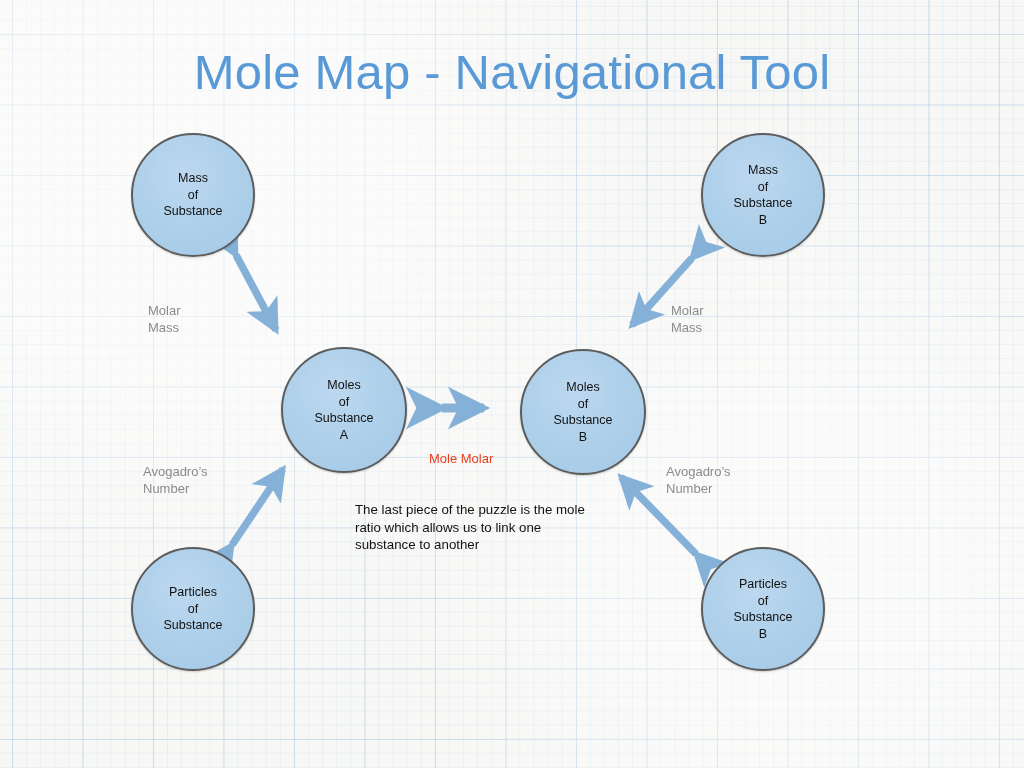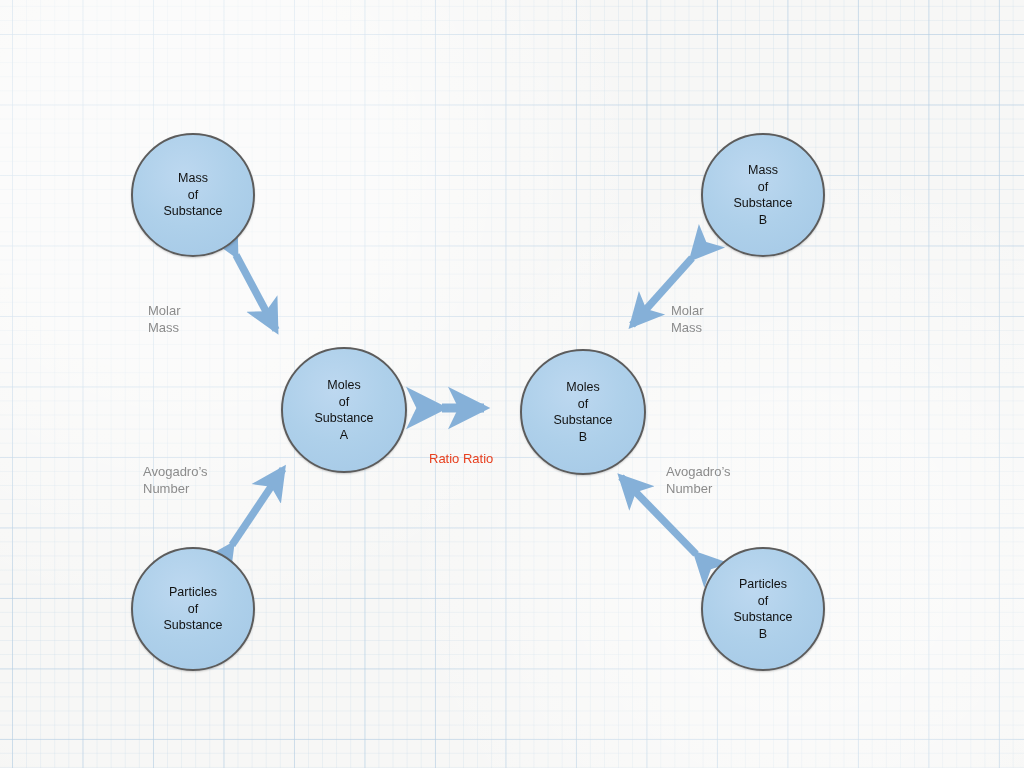--- a/index.html
+++ b/index.html
@@ -66,20 +66,21 @@
   svg.arrows{position:absolute;inset:0;width:1024px;height:768px;}
 </style>
 </head>
 <body>
 
 <div id="stage">
 
   <div id="grid"></div>
   <div id="paper"></div>
 
+  <div id="title">Mole Map - Navigational Tool</div>
 
   <svg class="arrows" viewBox="0 0 1024 768" xmlns="http://www.w3.org/2000/svg">
     <defs>
       <marker id="ah" markerWidth="5.2" markerHeight="5.2" refX="4.0" refY="2.6" orient="auto" markerUnits="strokeWidth">
         <path d="M0,0.25 L4.7,2.6 L0,4.95 L1.15,2.6 Z" fill="#85b0d8"></path>
       </marker>
     </defs>
 
     <line x1="236" y1="255" x2="276" y2="330" stroke="#85b0d8" stroke-width="7.5" marker-start="url(#ah)" marker-end="url(#ah)"></line>
 
@@ -157,16 +158,17 @@
   <div class="sidelabel" style="left:143px;top:463px;width:120px;">
     <div>Avogadro’s</div>
     <div>Number</div>
   </div>
 
   <div class="sidelabel" style="left:666px;top:463px;width:120px;">
     <div>Avogadro’s</div>
     <div>Number</div>
   </div>
 
-  <div class="ratio-label" style="left:429px;top:451px;">Ratio Ratio</div>
+  <div class="ratio-label" style="left:429px;top:451px;">Mole Molar</div>
 
+  <div class="bodytext" style="left:355px;top:501px;">The last piece of the puzzle is the mole ratio which allows us to link one substance to another</div>
 
 </div>
 
 </body></html>

